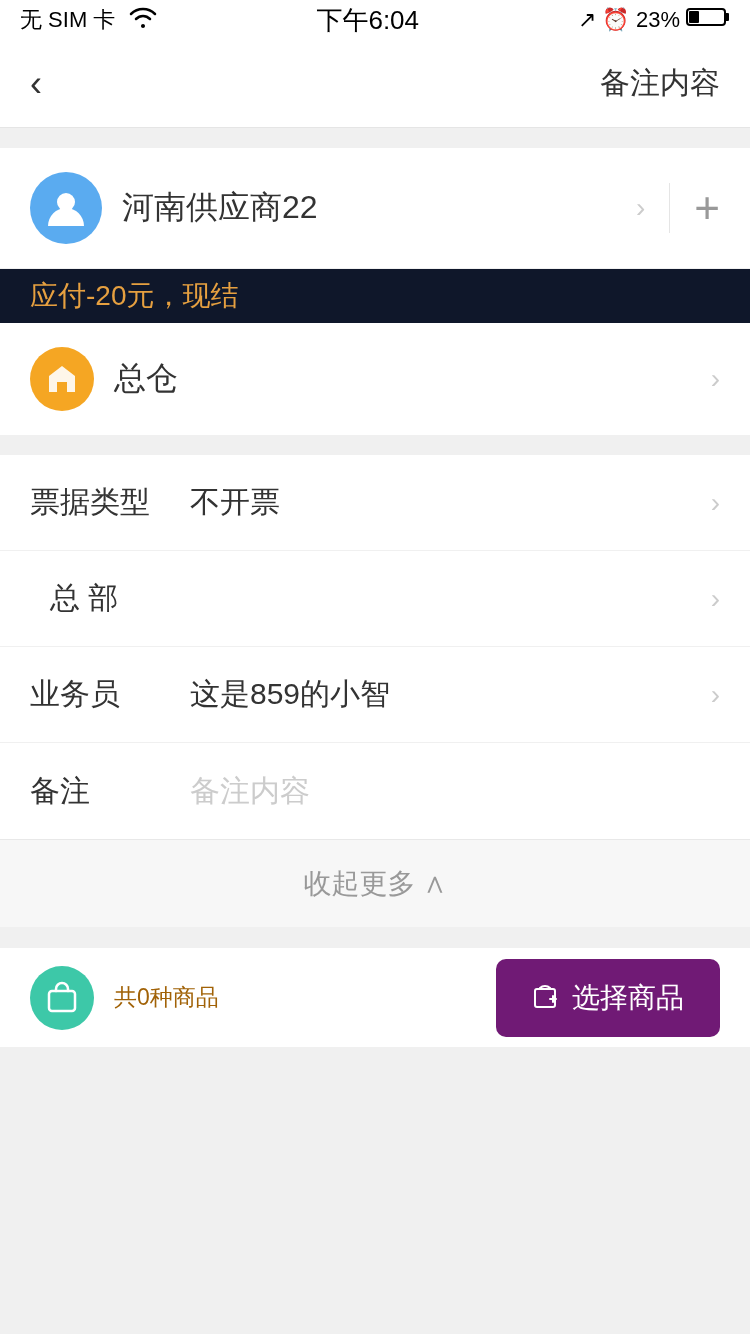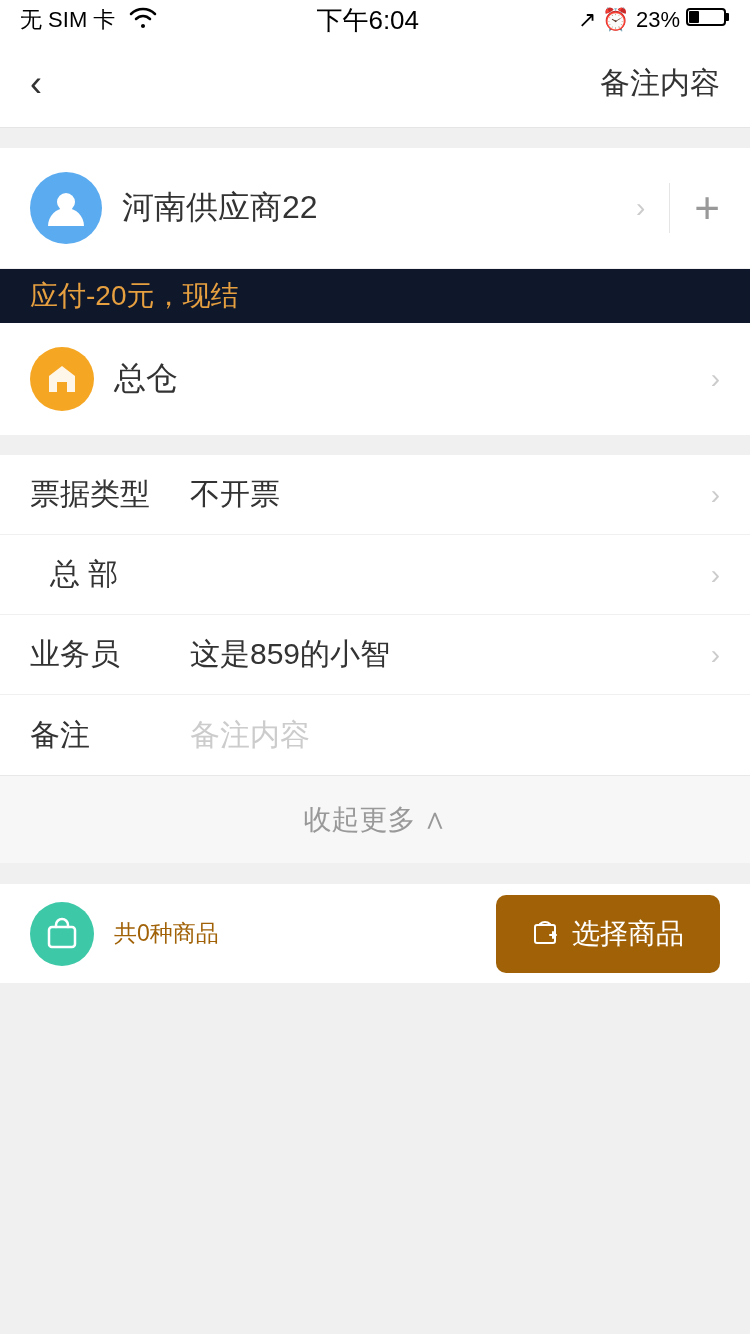--- a/index.html
+++ b/index.html
@@ -145,21 +145,21 @@
 
     
     .form-section {
       background: #fff;
       margin-top: 20px;
     }
     .form-row {
       display: flex;
       align-items: center;
       padding: 0 30px;
-      height: 80px;
+      height: 96px;
       border-bottom: 1px solid #f0f0f0;
     }
     .form-row:last-child {
       border-bottom: none;
     }
     .form-label {
       font-size: 30px;
       color: #333;
       min-width: 140px;
     }
@@ -208,21 +208,21 @@
       justify-content: center;
       margin-right: 20px;
       flex-shrink: 0;
     }
     .goods-count {
       flex: 1;
       font-size: 23px;
       color: #a16207;
     }
     .select-goods-btn {
-      background: #a16207;
+      background: #701a75;
       color: #fff;
       font-size: 28px;
       padding: 20px 36px;
       border-radius: 10px;
       display: flex;
       align-items: center;
       gap: 10px;
       cursor: pointer;
     }
 

